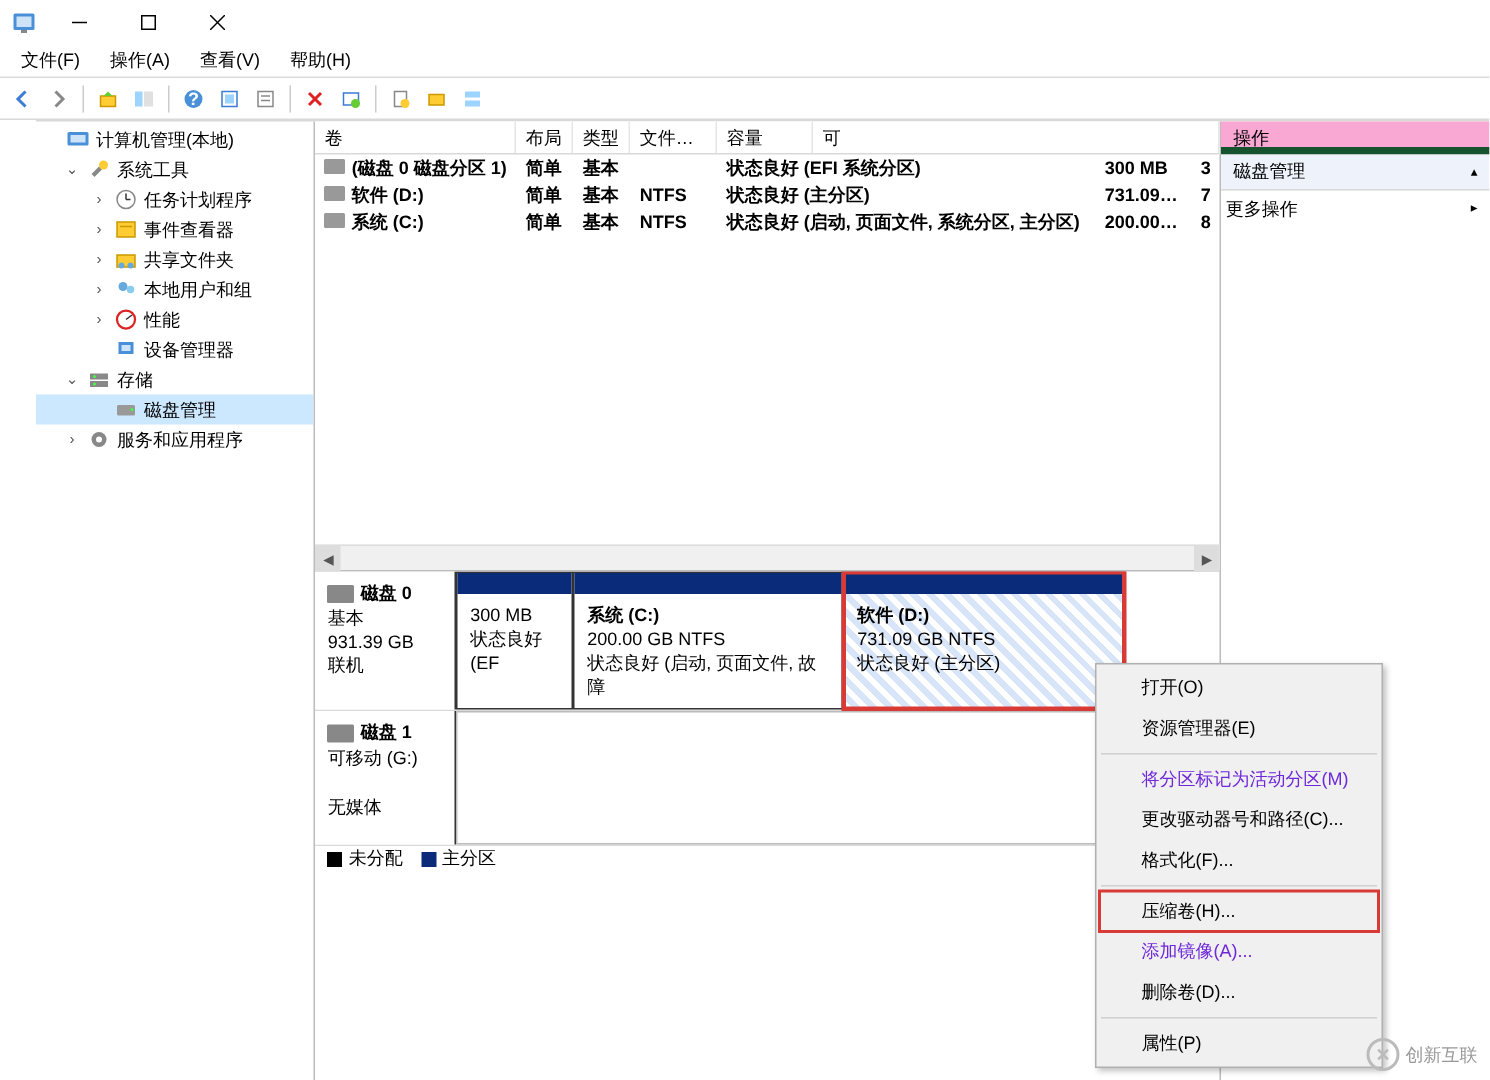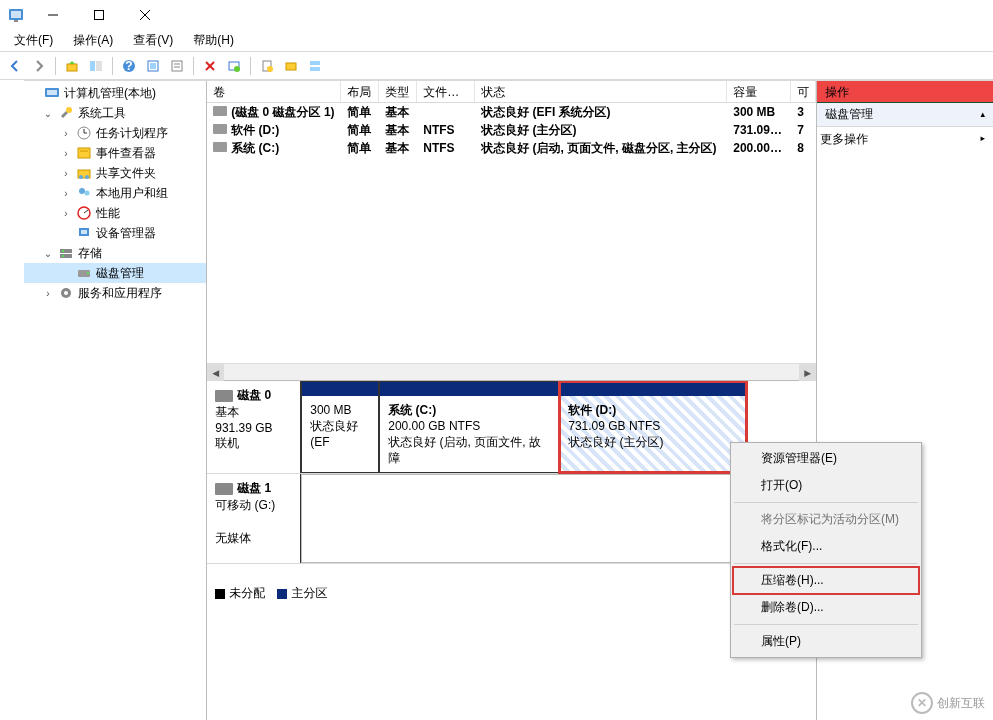--- a/index.html
+++ b/index.html
@@ -51,36 +51,36 @@
 .disk-row { display: flex; min-height: 90px; border-bottom: 1px solid #d9d9d9; }
 .disk-info { width: 94px; padding: 6px 8px; border-right: 1px solid #333; background: #fff; }
 .disk-info .di-icon { width:18px;height:12px;background:#888;display:inline-block;margin-right:4px;border-radius:1px; vertical-align:middle;}
 .disk-parts { flex: 1; display: flex; }
 .part { border: 1px solid #333; margin: 0; position: relative; display: flex; flex-direction: column; }
 .part .p-bar { height: 14px; background: #0a2a7a; }
 .part .p-body { flex: 1; padding: 6px 8px; line-height: 16px; }
 .part.hatched .p-body { background: repeating-linear-gradient(45deg, #fff, #fff 4px, #d8e4f7 4px, #d8e4f7 8px); }
 .part.highlight-red { outline: 3px solid #d83b36; outline-offset: -2px; }
 
-.legend { padding: 21px 8px; font-size: 11px; }
+.legend { padding: 0 8px; font-size: 11px; }
 .legend .lsq { width: 10px; height: 10px; display: inline-block; margin-right: 4px; vertical-align: middle; }
 .legend .lsq.unalloc{background:#000;}
 .legend .lsq.primary{background:#0a2a7a;}
 
 
-.actions-pane .ap-header { height: 22px; padding: 3px 8px; border-bottom: 1px solid #14532d; font-weight: normal; background:#ef4444;}
+.actions-pane .ap-header { height: 22px; padding: 3px 8px; border-bottom: 5px solid #14532d; font-weight: normal; background:#f9a8d4;}
 .ap-section { background: #eef3fb; padding: 3px 8px; border-bottom: 1px solid #d9d9d9; position:relative;}
 .ap-section .tri{position:absolute;right:8px;top:6px;font-size:9px;}
 .ap-item { padding: 4px 3px; cursor: default; position:relative;}
 .ap-item .tri{position:absolute;right:8px;top:6px;font-size:9px;}
 
 
 .context-menu { position: absolute; background: #f0f0f0; border: 1px solid #b0b0b0; box-shadow: 2px 2px 4px rgba(0,0,0,.25); padding: 2px; min-width: 180px; }
 .cm-item { padding: 5px 20px 5px 28px; cursor: default; position: relative; }
-.cm-item.disabled { color: #737373; }
+.cm-item.disabled { color: #6d28d9; }
 .cm-sep { height: 1px; background: #d0d0d0; margin: 3px 1px; }
 .cm-item.highlight-red { outline: 2px solid #d83b36; outline-offset: -1px; }
 
 
 .watermark { position: absolute; right: 8px; bottom: 6px; font-size: 11px; color: #999; display:flex;align-items:center;gap:4px;}
 .watermark .wm-logo{width:22px;height:22px;border:2px solid #bbb;border-radius:50%;display:flex;align-items:center;justify-content:center;font-weight:bold;color:#bbb;}
 
 
 svg { display: block; }
 </style>
@@ -317,21 +317,20 @@
   </div>
 
   <div class="center-pane">
 
     <div class="vol-list">
       <div class="vol-hdr">
         <div class="h" style="width:134px">卷</div>
         <div class="h" style="width:38px">布局</div>
         <div class="h" style="width:38px">类型</div>
         <div class="h" style="width:58px">文件系统</div>
-        <div class="h" style="width:252px">状态</div>
         <div class="h" style="width:64px">容量</div>
         <div class="h" style="flex:1">可</div>
       </div>
       <div class="vol-body">
         <div class="vol-row">
             <div class="c" style="width:134px"><span class="vi"></span><span>(磁盘 0 磁盘分区 1)</span></div>
             <div class="c" style="width:38px">简单</div>
             <div class="c" style="width:38px">基本</div>
             <div class="c" style="width:58px"></div>
             <div class="c" style="width:252px">状态良好 (EFI 系统分区)</div>
@@ -345,21 +344,21 @@
             <div class="c" style="width:58px">NTFS</div>
             <div class="c" style="width:252px">状态良好 (主分区)</div>
             <div class="c" style="width:64px">731.09 GB</div>
             <div class="c" style="flex:1">7</div>
           </div>
         <div class="vol-row">
             <div class="c" style="width:134px"><span class="vi"></span><span>系统 (C:)</span></div>
             <div class="c" style="width:38px">简单</div>
             <div class="c" style="width:38px">基本</div>
             <div class="c" style="width:58px">NTFS</div>
-            <div class="c" style="width:252px">状态良好 (启动, 页面文件, 磁盘分区, 主分区)</div>
+            <div class="c" style="width:252px">状态良好 (启动, 页面文件, 系统分区, 主分区)</div>
             <div class="c" style="width:64px">200.00 GB</div>
             <div class="c" style="flex:1">8</div>
           </div>
       </div>
       <div class="hscroll">
           <div class="arrow l">◀</div>
           <div class="arrow r">▶</div>
         </div>
     </div>
 
@@ -415,27 +414,29 @@
   </div>
 
   <div class="actions-pane">
     <div class="ap-header">操作</div>
     <div class="ap-section"><span>磁盘管理</span><span class="tri">▴</span></div>
     <div class="ap-item"><span>更多操作</span><span class="tri">▸</span></div>
   </div>
 </div>
 
 <div class="context-menu" style="left:730px; top:442px;">
+  <div class="cm-item">打开(O)</div>
   <div class="cm-item">资源管理器(E)</div>
-  <div class="cm-item">打开(O)</div>
   <div class="cm-sep"></div>
   <div class="cm-item disabled">将分区标记为活动分区(M)</div>
+  <div class="cm-item">更改驱动器号和路径(C)...</div>
   <div class="cm-item">格式化(F)...</div>
   <div class="cm-sep"></div>
   <div class="cm-item highlight-red">压缩卷(H)...</div>
+  <div class="cm-item disabled">添加镜像(A)...</div>
   <div class="cm-item">删除卷(D)...</div>
   <div class="cm-sep"></div>
   <div class="cm-item">属性(P)</div>
 
 </div>
 
 <div class="watermark">
   <span class="wm-logo">✕</span>
   <span>创新互联</span>
 </div>

